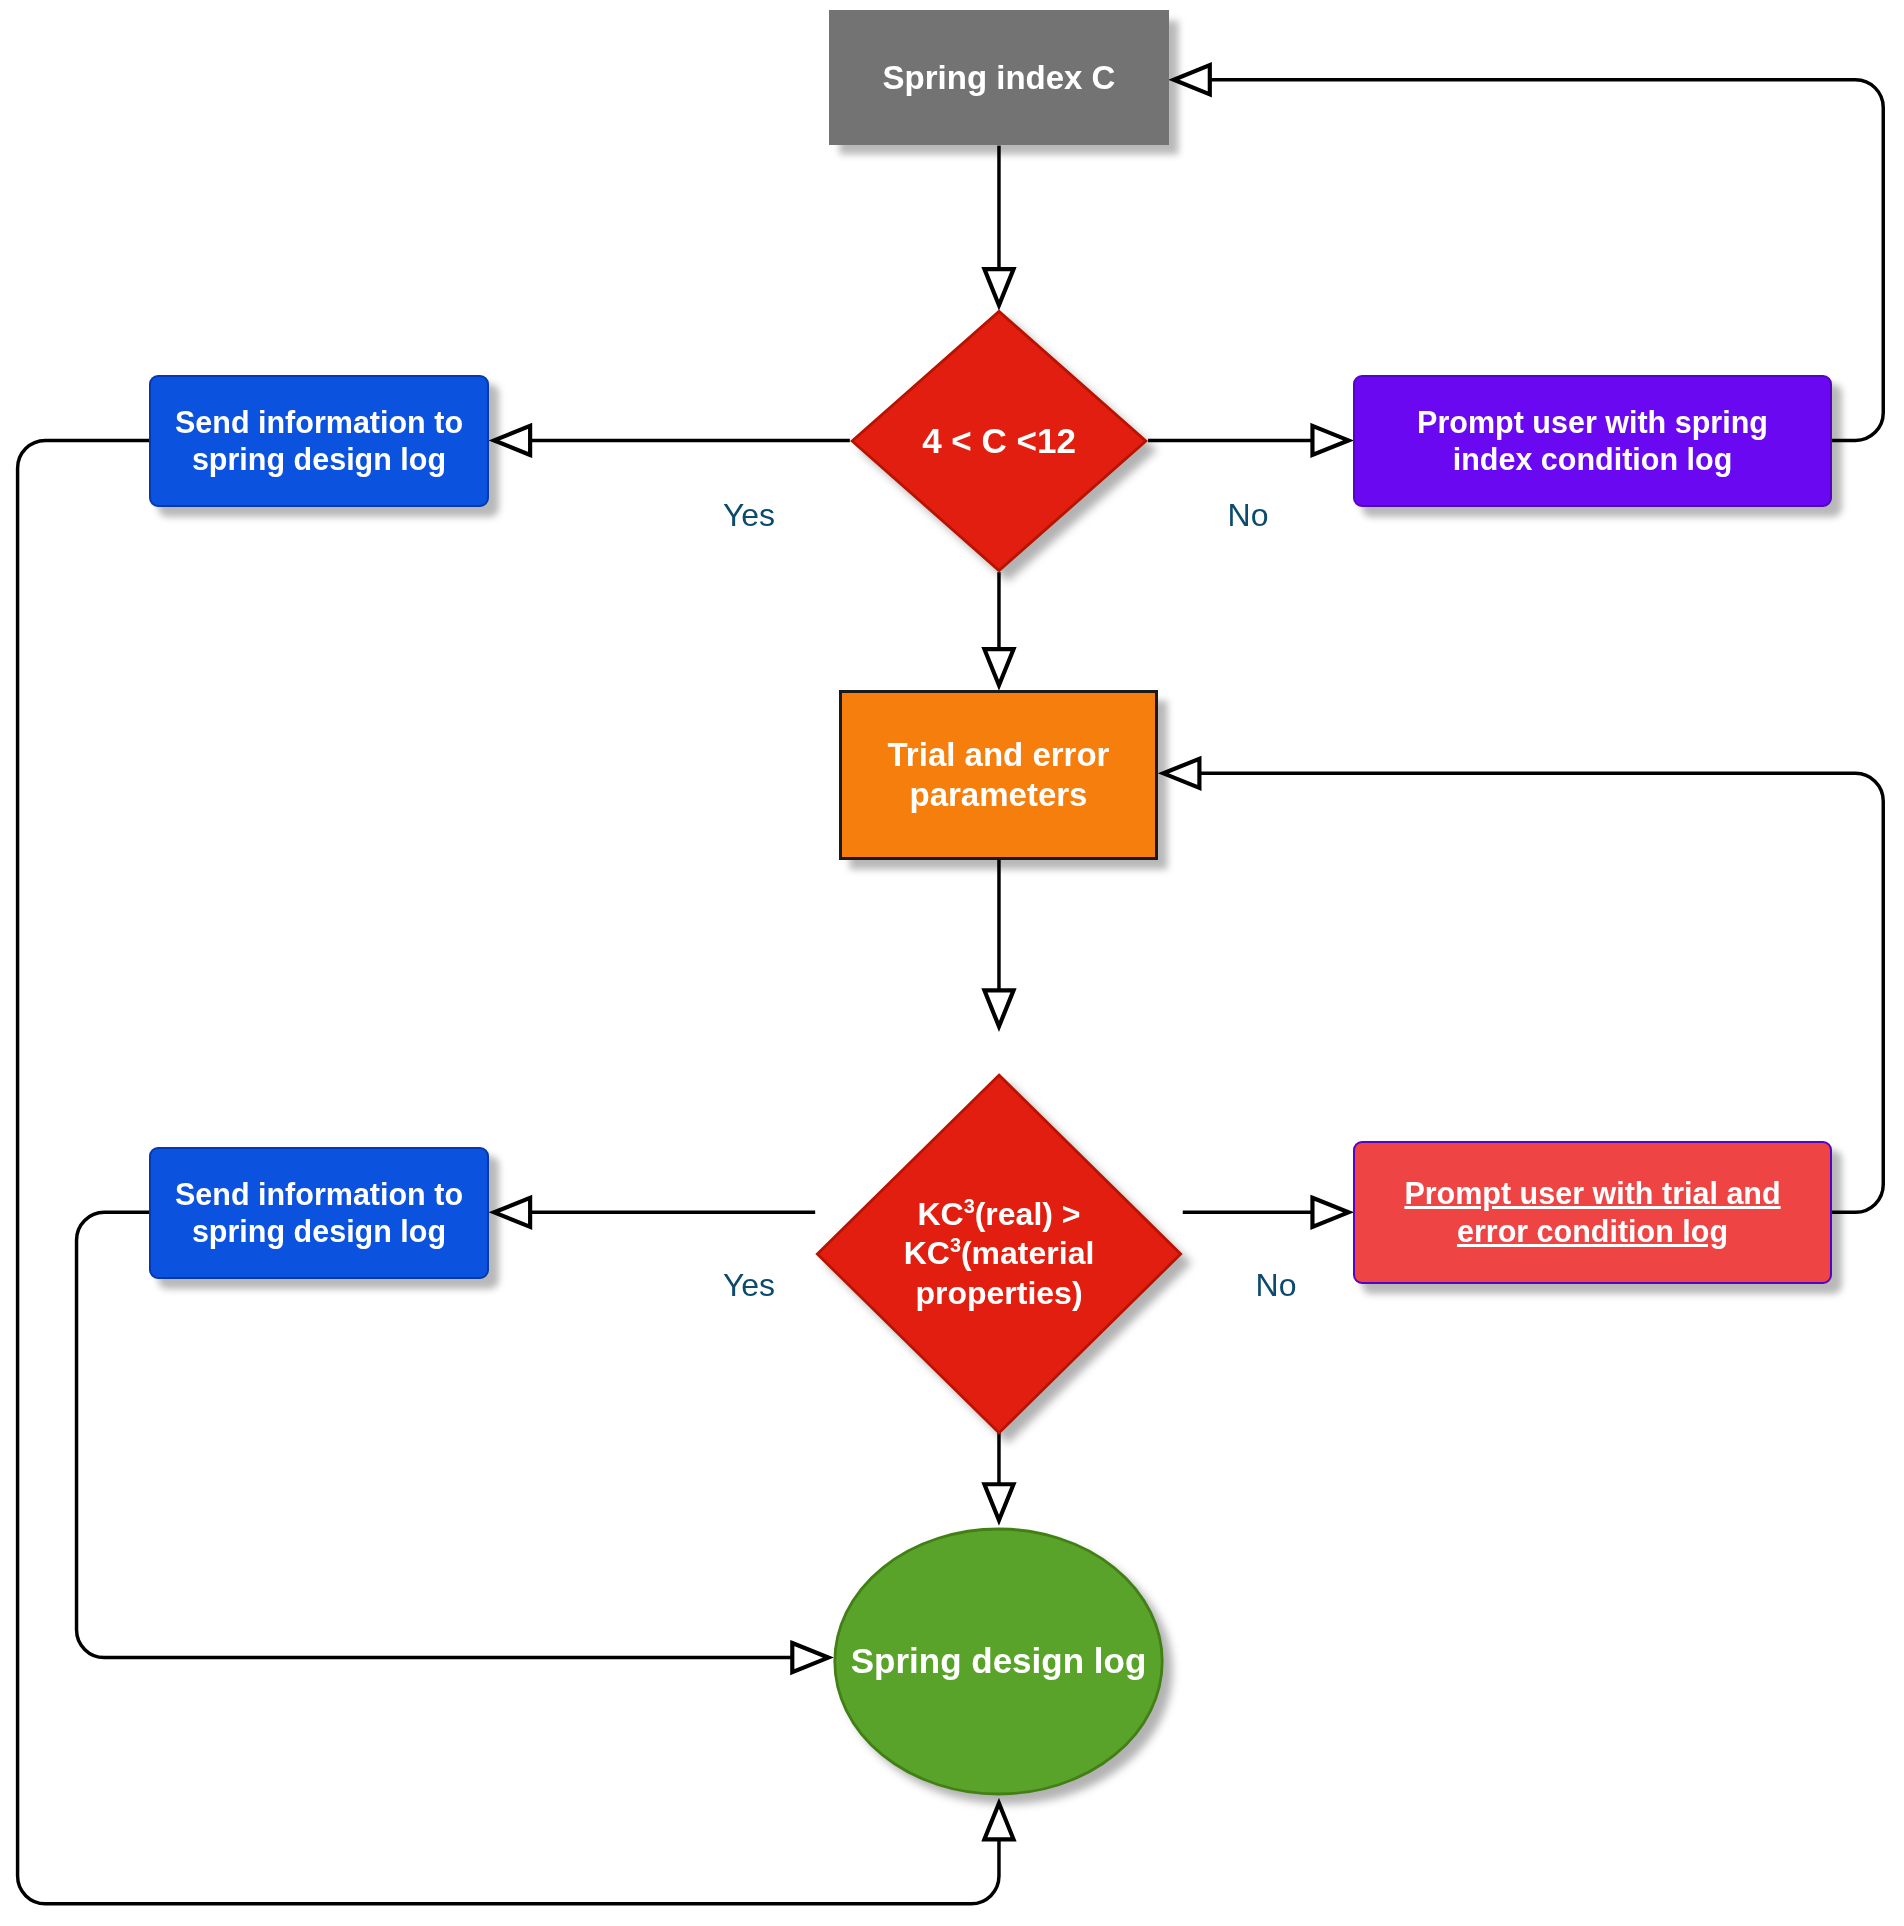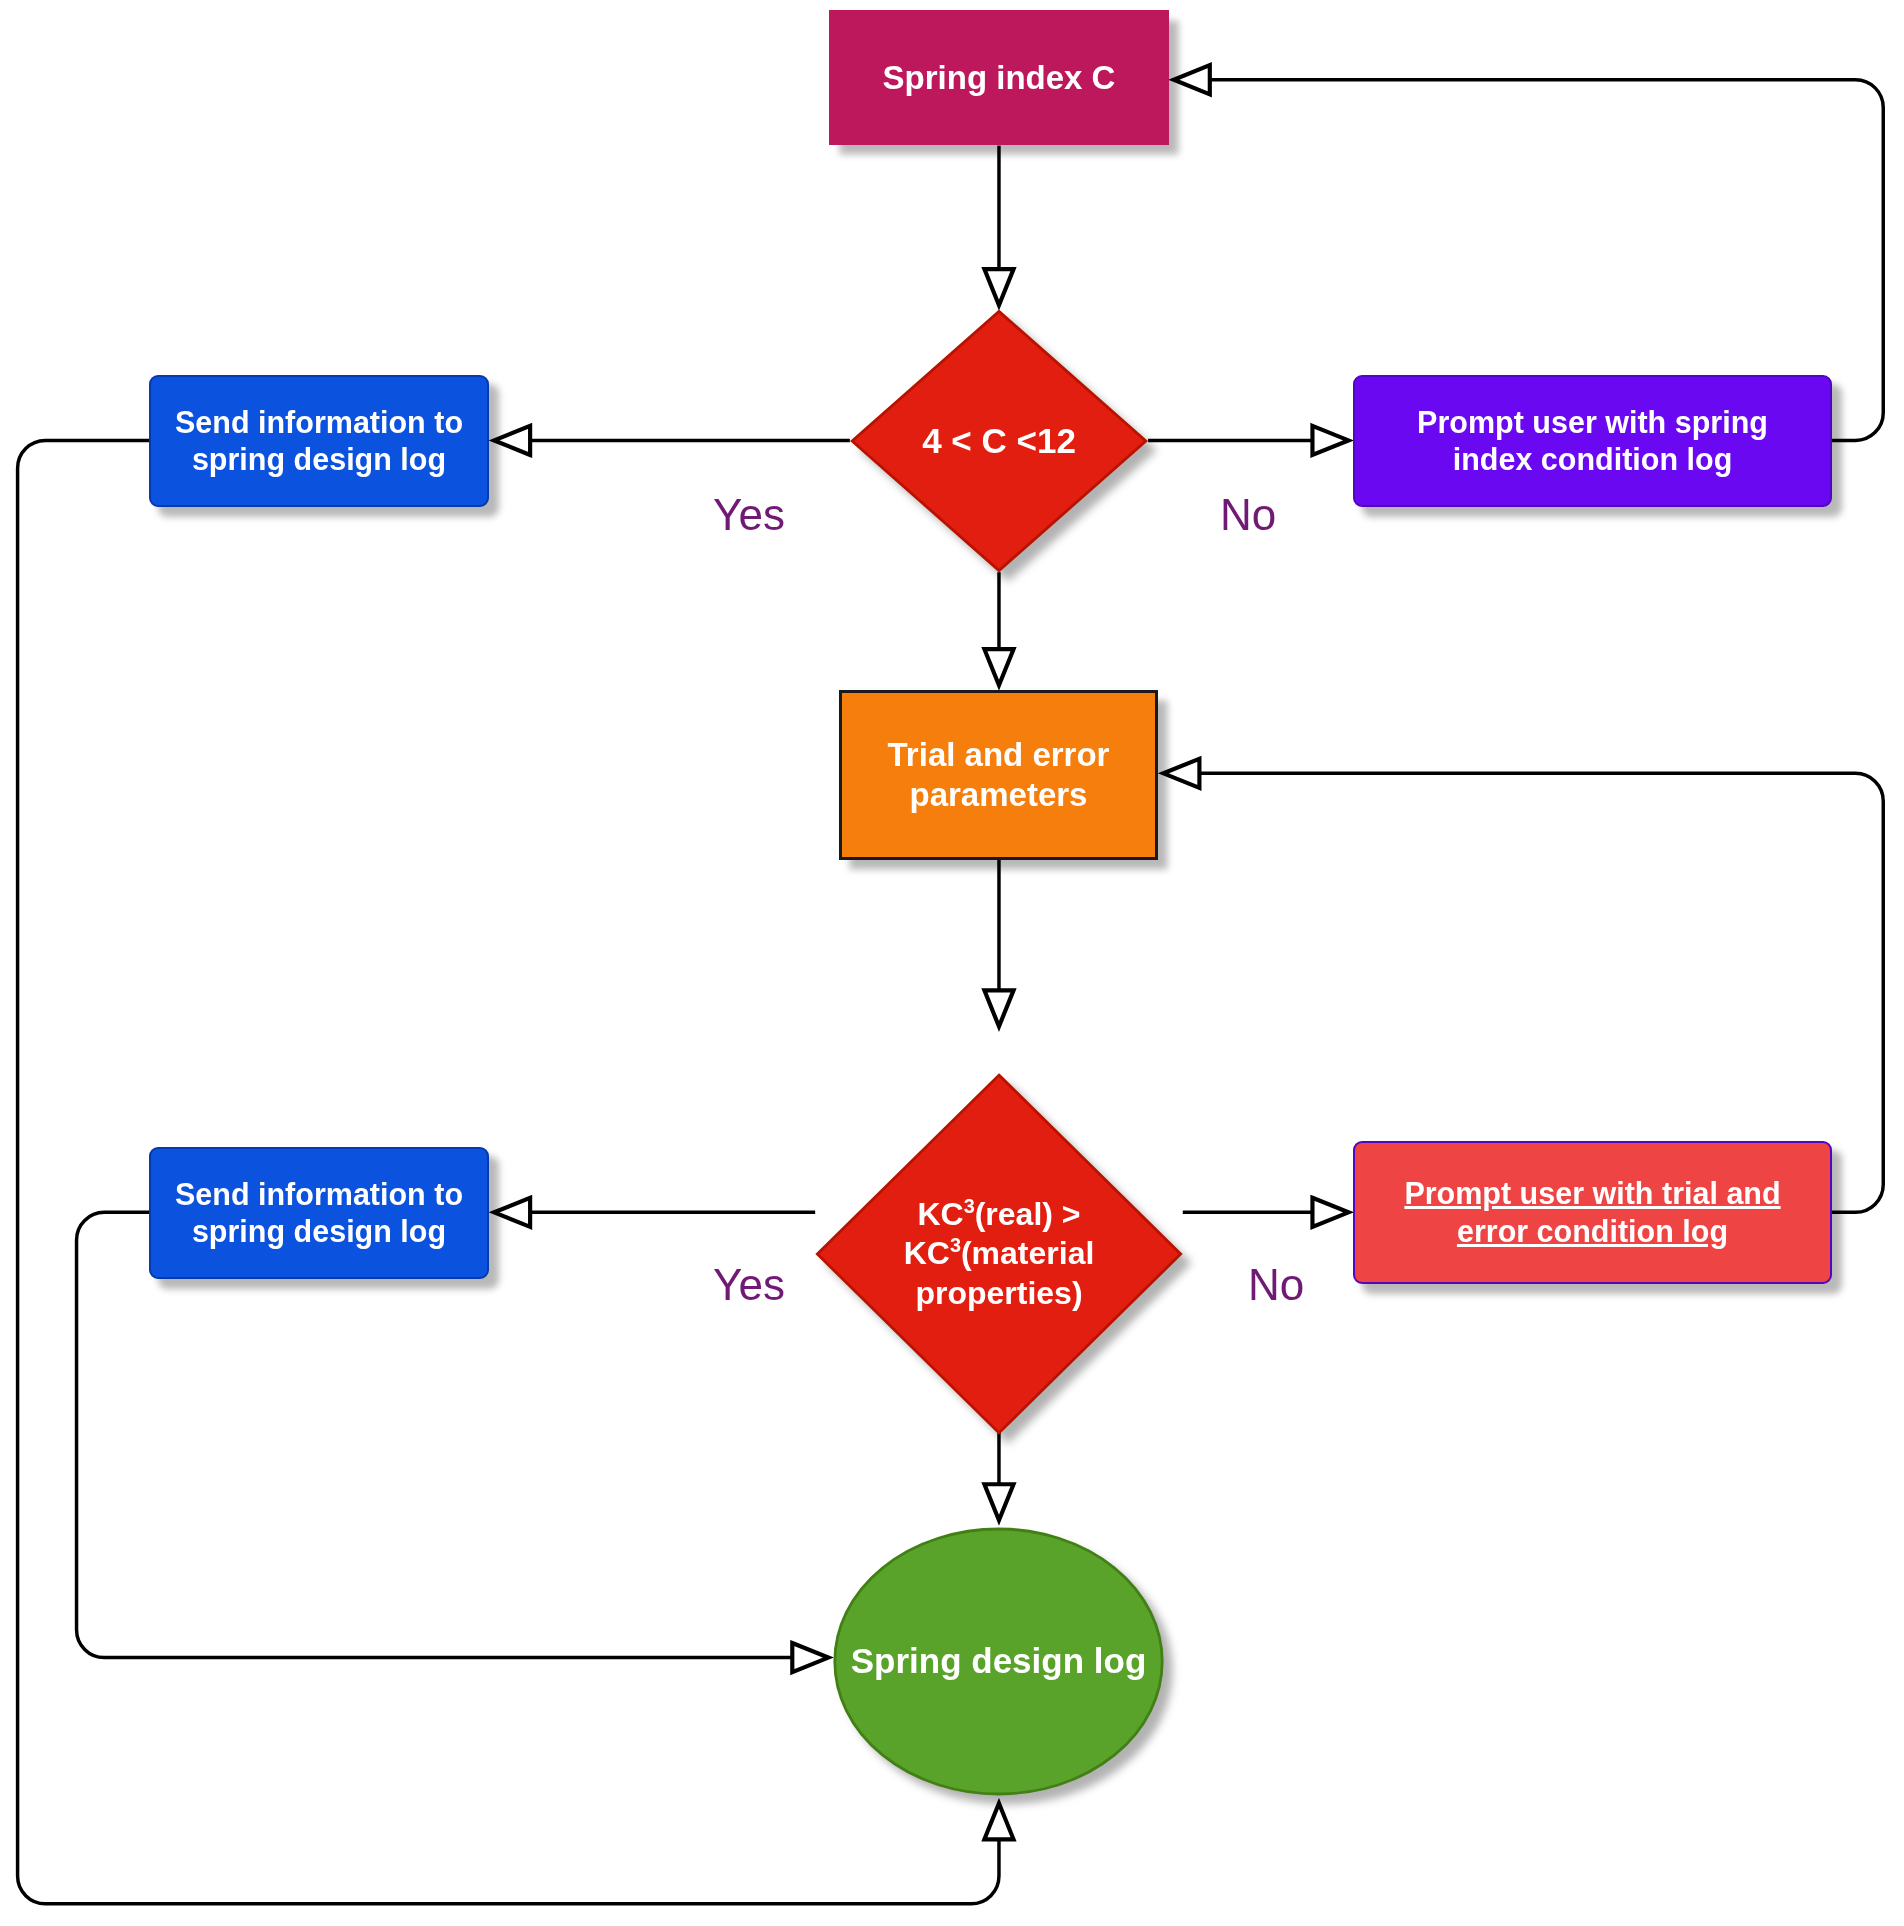--- a/index.html
+++ b/index.html
@@ -25,22 +25,22 @@
   .nodelabel{position:relative;z-index:3;line-height:1.22;}
   .f48{font-size:33px;}
   .f46{font-size:32px;}
   .f44{font-size:30.5px;}
   .f50{font-size:35px;}
   .w450{max-width:312px;}
   .w560{max-width:388px;}
   .w420{max-width:291px;}
   .w440{max-width:305px;}
   .edge-label{
-    position:absolute;z-index:4;color:#701a75;
-    font-size:44px;font-weight:normal;
+    position:absolute;z-index:4;color:#0c4a6e;
+    font-size:32px;font-weight:normal;
     transform:translate(-50%,-50%);
   }
   sup{font-size:0.62em;line-height:0;vertical-align:super;}
   
   #n-spring-index   {left:829px;top:10.4px;  width:340px;height:135px;}
   #n-decision1      {left:850px;top:309px; width:298px;height:264px;text-align:right;}
   #n-send-top       {left:149px; top:375px; width:340px;height:132px;}
   #n-prompt-index   {left:1353px;top:375px; width:479px;height:132px;}
   #n-trial-error    {left:839px;top:690px; width:319px;height:170px;border:3.5px solid #1a1a1a;}
   #n-decision2      {left:815px;top:1073px;width:368px;height:362px;}
@@ -70,21 +70,21 @@
     <path class="edge" d="M 1440 825 V 988" marker-end="url(#oa)"></path>
     <path class="edge" d="M 2640 1748 H 2675 A 40 40 0 0 0 2715 1708 V 1155 A 40 40 0 0 0 2675 1115 H 1677" marker-end="url(#oa)"></path>
     <path class="edge" d="M 1440 1240 V 1480" marker-end="url(#oa)"></path>
     <path class="edge" d="M 1175 1748 H 712" marker-end="url(#oa)"></path>
     <path class="edge" d="M 1705 1748 H 1944" marker-end="url(#oa)"></path>
     <path class="edge" d="M 1440 2009 V 2192" marker-end="url(#oa)"></path>
     <path class="edge" d="M 215 635 H 65 A 40 40 0 0 0 25 675 V 2705 A 40 40 0 0 0 65 2745 H 1400 A 40 40 0 0 0 1440 2705 V 2600" marker-end="url(#oa)"></path>
     <path class="edge" d="M 215 1748 H 150 A 40 40 0 0 0 110 1788 V 2350 A 40 40 0 0 0 150 2390 H 1194" marker-end="url(#oa)"></path>
   </svg>
 
-  <div class="node rectnode f48" id="n-spring-index" style="background-color: #be185d;">
+  <div class="node rectnode f48" id="n-spring-index" style="background-color: #737373;">
     <div class="nodelabel">Spring index C</div>
   </div>
 
   <div class="node svgnode f50" id="n-decision1">
     <svg width="298" height="264" viewBox="0 0 430 380">
       <polygon points="215,3 427,190 215,377 3,190" stroke-width="4" fill="#E11E0F" stroke="#B81200"></polygon>
     </svg>
     <div class="nodelabel">4 &lt; C &lt;12</div>
   </div>
 

